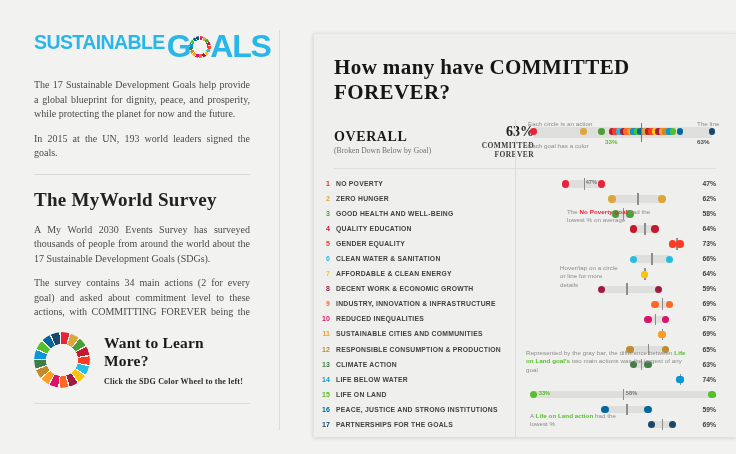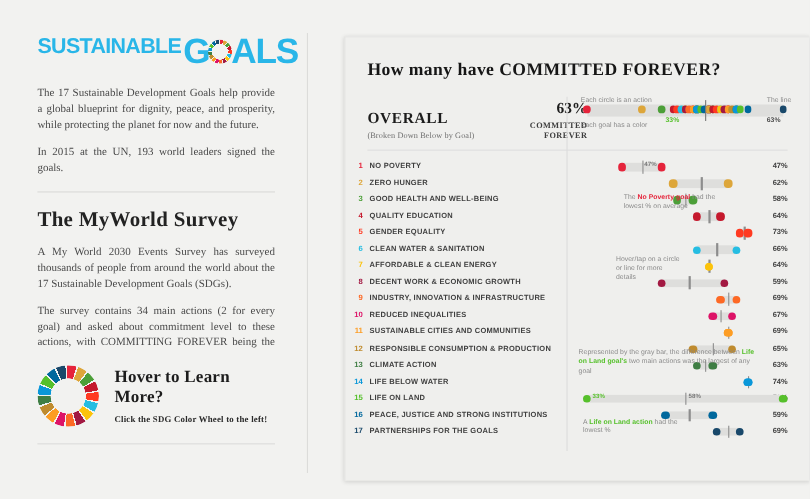--- a/index.html
+++ b/index.html
@@ -83,26 +83,26 @@
   .card {
     position:absolute; left:313px; top:33px; width:423px; height:404px;
     background:#efefed;
     box-shadow:0 1px 4px rgba(0,0,0,0.14);
     border-left:1px solid #e3e3e1;
     border-top:1px solid #e6e6e4;
     overflow:hidden;
   }
   .card-title {
     font-family:"Liberation Serif", serif;
-    font-size:16px; font-weight:bold; color:#161616;
+    font-size:21px; font-weight:bold; color:#161616;
     letter-spacing:0.4px;
     padding:21px 0 0 20px;
   }
   .overall-row {
-    display:flex; align-items:flex-end;
+    display:flex; align-items:center;
     padding:19px 0 0 20px; position:relative;
   }
   .ov-label { width:120px; }
   .ov-name {
     font-family:"Liberation Serif", serif;
     font-size:14px; font-weight:bold; color:#1c1c1c; letter-spacing:0.6px; line-height:15px;
   }
   .ov-sub {
     font-family:"Liberation Serif", serif;
     font-size:7.5px; color:#6f6f6f; margin-top:2px; letter-spacing:0.1px;
@@ -204,21 +204,21 @@
     <div class="hr"></div>
     <div class="h2">The MyWorld Survey</div>
     <div class="body-text">A My World 2030 Events Survey has surveyed thousands of people from around the world about the 17 Sustainable Development Goals (SDGs).</div>
     <div class="body-text clip-text">The survey contains 34 main actions (2 for every goal) and asked about commitment level to these actions, with COMMITTING FOREVER being the highest level.</div>
 
     <div class="learn">
       <div class="wheel" id="wheel-big" style="background: conic-gradient(from -4deg, transparent 0deg, transparent 1.6deg, rgb(229, 36, 59) 1.6deg, rgb(229, 36, 59) 19.5765deg, transparent 19.5765deg, transparent 21.1765deg, transparent 21.1765deg, transparent 22.7765deg, rgb(221, 166, 58) 22.7765deg, rgb(221, 166, 58) 40.7529deg, transparent 40.7529deg, transparent 42.3529deg, transparent 42.3529deg, transparent 43.9529deg, rgb(76, 159, 56) 43.9529deg, rgb(76, 159, 56) 61.9294deg, transparent 61.9294deg, transparent 63.5294deg, transparent 63.5294deg, transparent 65.1294deg, rgb(197, 25, 45) 65.1294deg, rgb(197, 25, 45) 83.1059deg, transparent 83.1059deg, transparent 84.7059deg, transparent 84.7059deg, transparent 86.3059deg, rgb(255, 58, 33) 86.3059deg, rgb(255, 58, 33) 104.282deg, transparent 104.282deg, transparent 105.882deg, transparent 105.882deg, transparent 107.482deg, rgb(38, 189, 226) 107.482deg, rgb(38, 189, 226) 125.459deg, transparent 125.459deg, transparent 127.059deg, transparent 127.059deg, transparent 128.659deg, rgb(252, 195, 11) 128.659deg, rgb(252, 195, 11) 146.635deg, transparent 146.635deg, transparent 148.235deg, transparent 148.235deg, transparent 149.835deg, rgb(162, 25, 66) 149.835deg, rgb(162, 25, 66) 167.812deg, transparent 167.812deg, transparent 169.412deg, transparent 169.412deg, transparent 171.012deg, rgb(253, 105, 37) 171.012deg, rgb(253, 105, 37) 188.988deg, transparent 188.988deg, transparent 190.588deg, transparent 190.588deg, transparent 192.188deg, rgb(221, 19, 103) 192.188deg, rgb(221, 19, 103) 210.165deg, transparent 210.165deg, transparent 211.765deg, transparent 211.765deg, transparent 213.365deg, rgb(253, 157, 36) 213.365deg, rgb(253, 157, 36) 231.341deg, transparent 231.341deg, transparent 232.941deg, transparent 232.941deg, transparent 234.541deg, rgb(191, 139, 46) 234.541deg, rgb(191, 139, 46) 252.518deg, transparent 252.518deg, transparent 254.118deg, transparent 254.118deg, transparent 255.718deg, rgb(63, 126, 68) 255.718deg, rgb(63, 126, 68) 273.694deg, transparent 273.694deg, transparent 275.294deg, transparent 275.294deg, transparent 276.894deg, rgb(10, 151, 217) 276.894deg, rgb(10, 151, 217) 294.871deg, transparent 294.871deg, transparent 296.471deg, transparent 296.471deg, transparent 298.071deg, rgb(86, 192, 43) 298.071deg, rgb(86, 192, 43) 316.047deg, transparent 316.047deg, transparent 317.647deg, transparent 317.647deg, transparent 319.247deg, rgb(0, 104, 157) 319.247deg, rgb(0, 104, 157) 337.224deg, transparent 337.224deg, transparent 338.824deg, transparent 338.824deg, transparent 340.424deg, rgb(25, 72, 106) 340.424deg, rgb(25, 72, 106) 358.4deg, transparent 358.4deg, transparent 360deg); mask-image: radial-gradient(circle, transparent 40%, rgb(0, 0, 0) 41%);">
         <div class="wheel-hole" style="background: transparent;"></div>
       </div>
       <div>
-        <div class="learn-title">Hover to Learn More?</div>
+        <div class="learn-title">Want to Learn More?</div>
         <div class="learn-sub">Click the SDG Color Wheel to the left!</div>
       </div>
     </div>
 
     <div class="footer-line"></div>
     <div class="footer">
     </div>
   </div>
 
   <div class="card">

